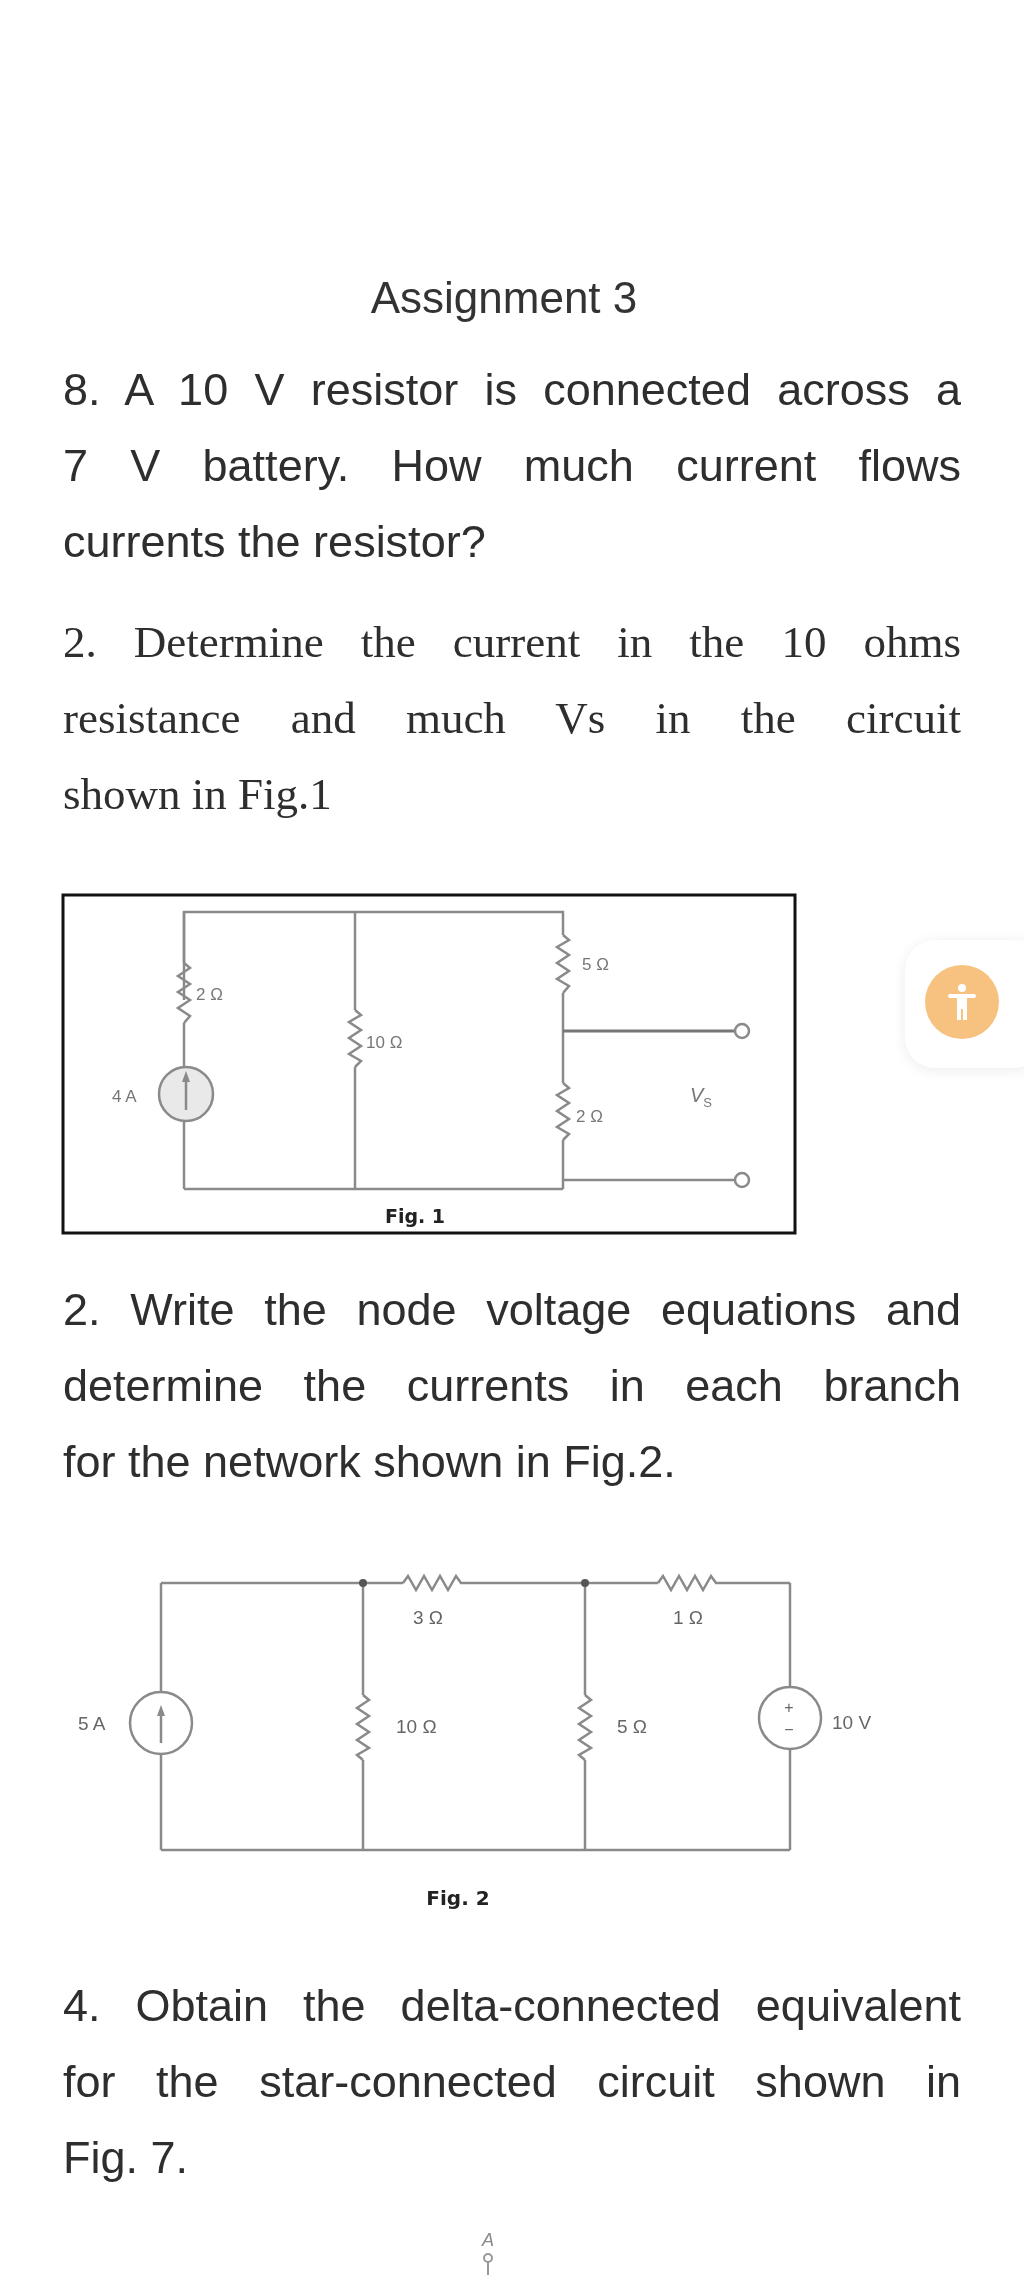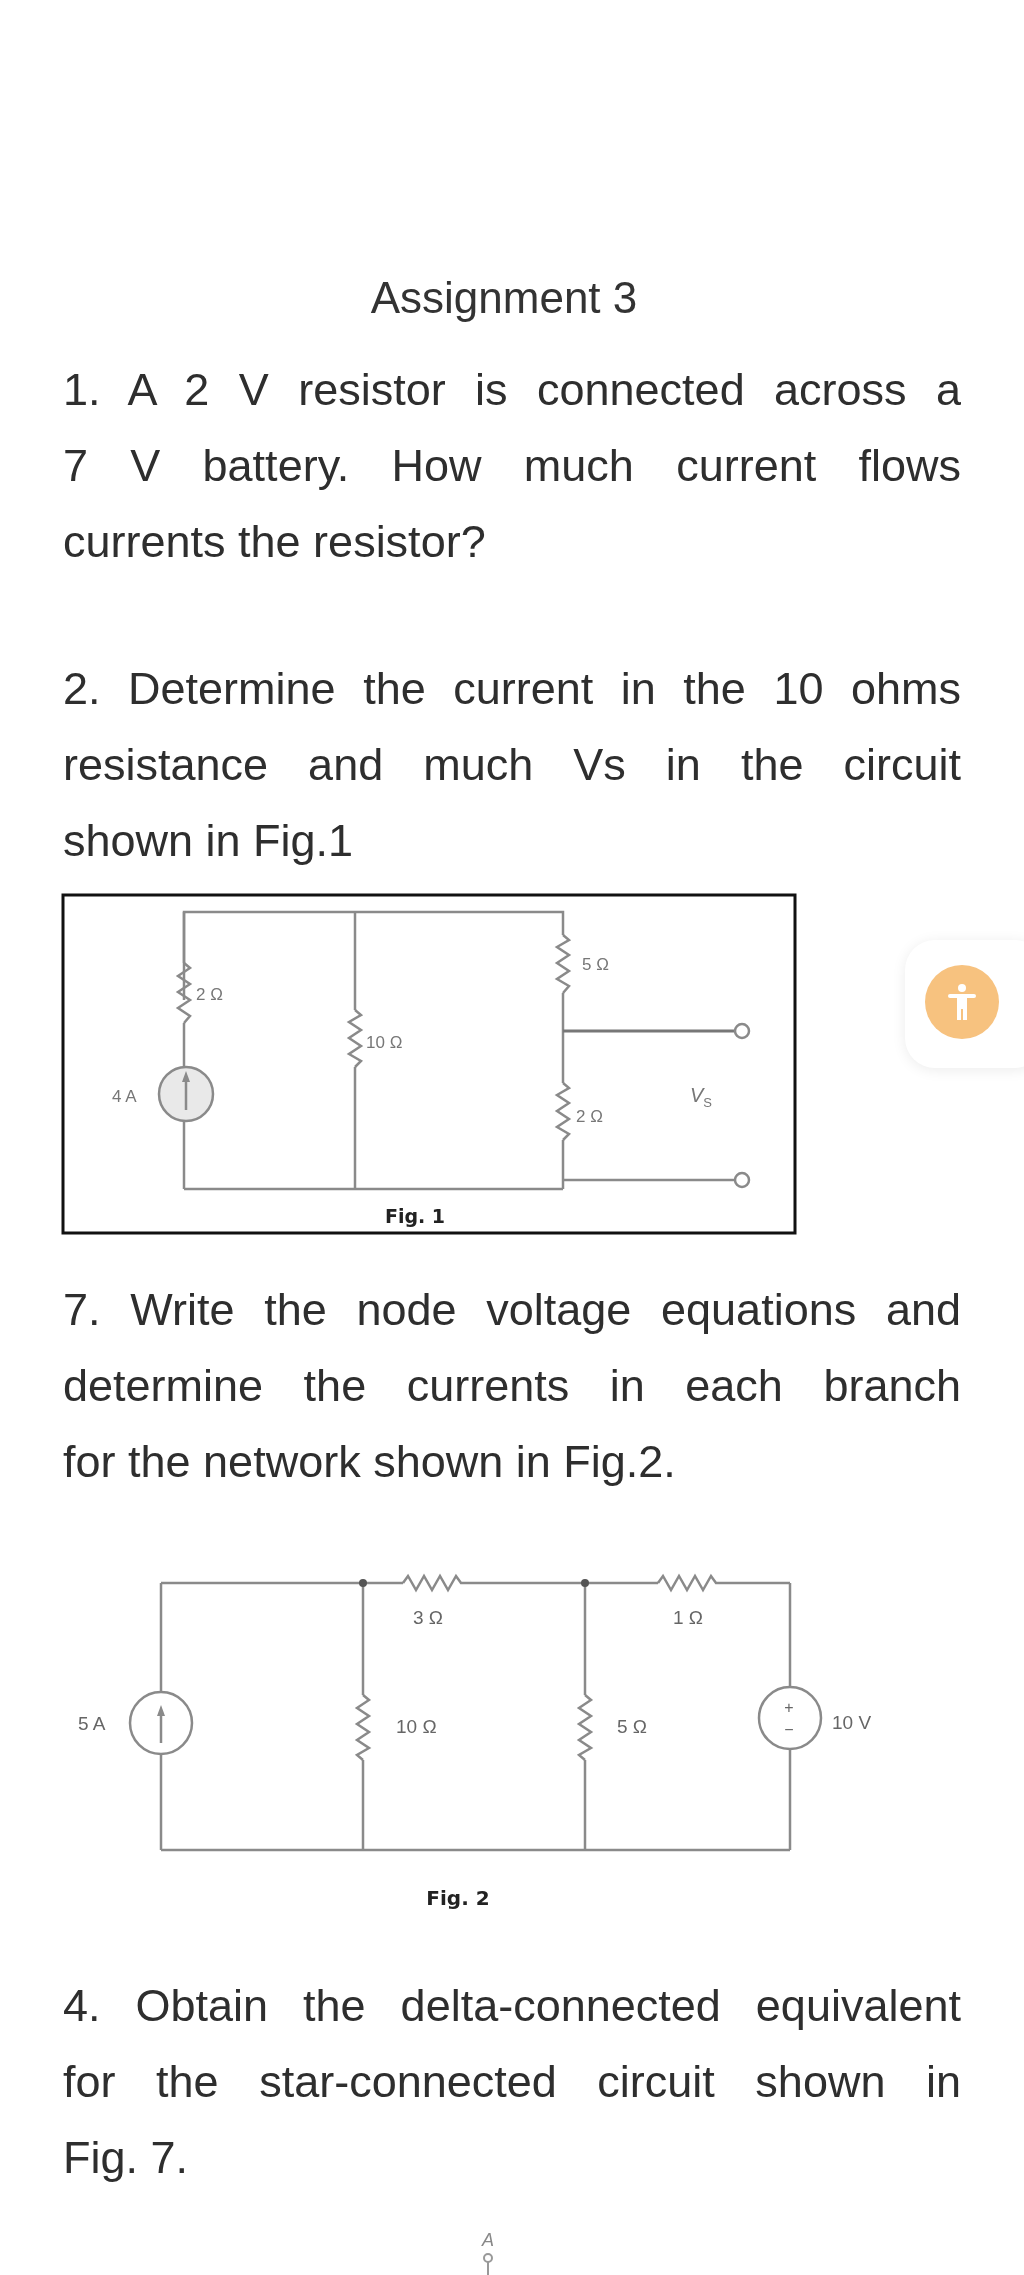--- a/index.html
+++ b/index.html
@@ -19,26 +19,26 @@
               border-radius: 50%; display: flex; align-items: center; justify-content: center;
               cursor: pointer; }
   .bottom-node { position: absolute; left: 470px; top: 2222px; width: 36px; height: 53px; }
 </style>
 </head>
 <body>
 
 <div class="title">Assignment 3</div>
 
 <div class="para" style="top:352px;">
-  <span class="line j">1. A 2 V resistor is connected across a</span>
+  <span class="line j">8. A 10 V resistor is connected across a</span>
   <span class="line j">7 V battery. How much current flows</span>
   <span class="line">currents the resistor?</span>
 </div>
 
-<div class="para" style="top:651px;">
+<div class="para" style="top:604px;font-family:Liberation Serif, serif;">
   <span class="line j">2. Determine the current in the 10 ohms</span>
   <span class="line j">resistance and much Vs in the circuit</span>
   <span class="line">shown in Fig.1</span>
 </div>
 
 <svg class="fig" width="1024" height="1250" viewBox="0 0 1024 1250">
 
   <rect x="63" y="895" width="732" height="338" fill="#fff" stroke="#111" stroke-width="3"></rect>
   <g stroke="#8a8a8a" stroke-width="2.5" fill="none">
 
@@ -86,21 +86,21 @@
   <svg width="34" height="40" viewBox="0 0 34 40">
     <circle cx="17" cy="6" r="4" fill="#fff"></circle>
     <rect x="3" y="12" width="28" height="4" rx="2" fill="#fff"></rect>
     <rect x="12" y="14" width="10" height="13" fill="#fff"></rect>
     <rect x="12" y="25" width="4" height="13" fill="#fff"></rect>
     <rect x="18" y="25" width="4" height="13" fill="#fff"></rect>
   </svg>
 </div>
 
 <div class="para" style="top:1272px;">
-  <span class="line j">7. Write the node voltage equations and</span>
+  <span class="line j">2. Write the node voltage equations and</span>
   <span class="line j">determine the currents in each branch</span>
   <span class="line">for the network shown in Fig.2.</span>
 </div>
 
 <svg class="fig" style="top:0" width="1024" height="1950" viewBox="0 0 1024 1950">
   <g stroke="#8a8a8a" stroke-width="2.5" fill="none">
 
     <line x1="161" y1="1583" x2="403" y2="1583"></line>
     <polyline points="403,1583 408,1576 416,1590 424,1576 432,1590 440,1576 448,1590 456,1576 461,1583 465,1583"></polyline>
     <line x1="465" y1="1583" x2="658" y2="1583"></line>

